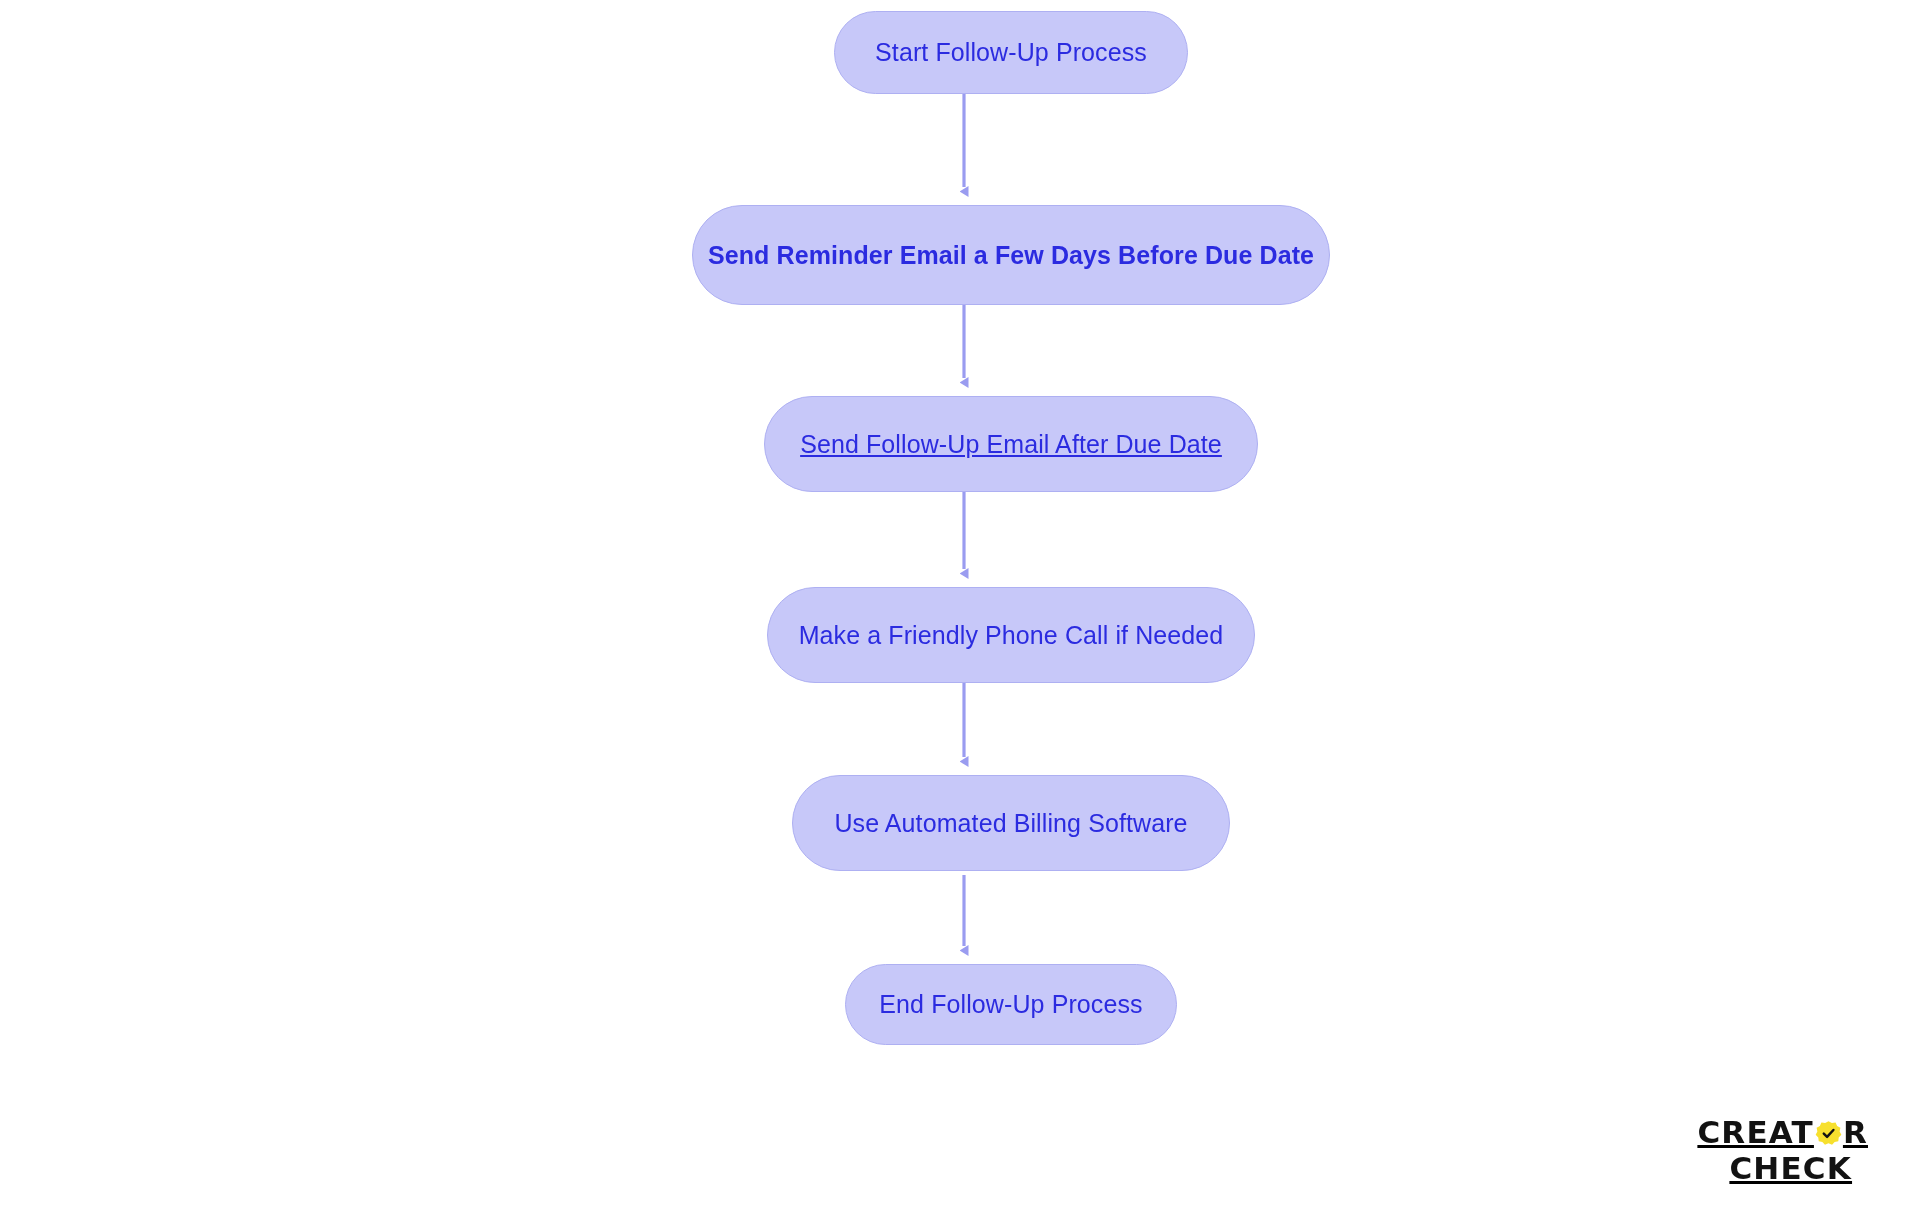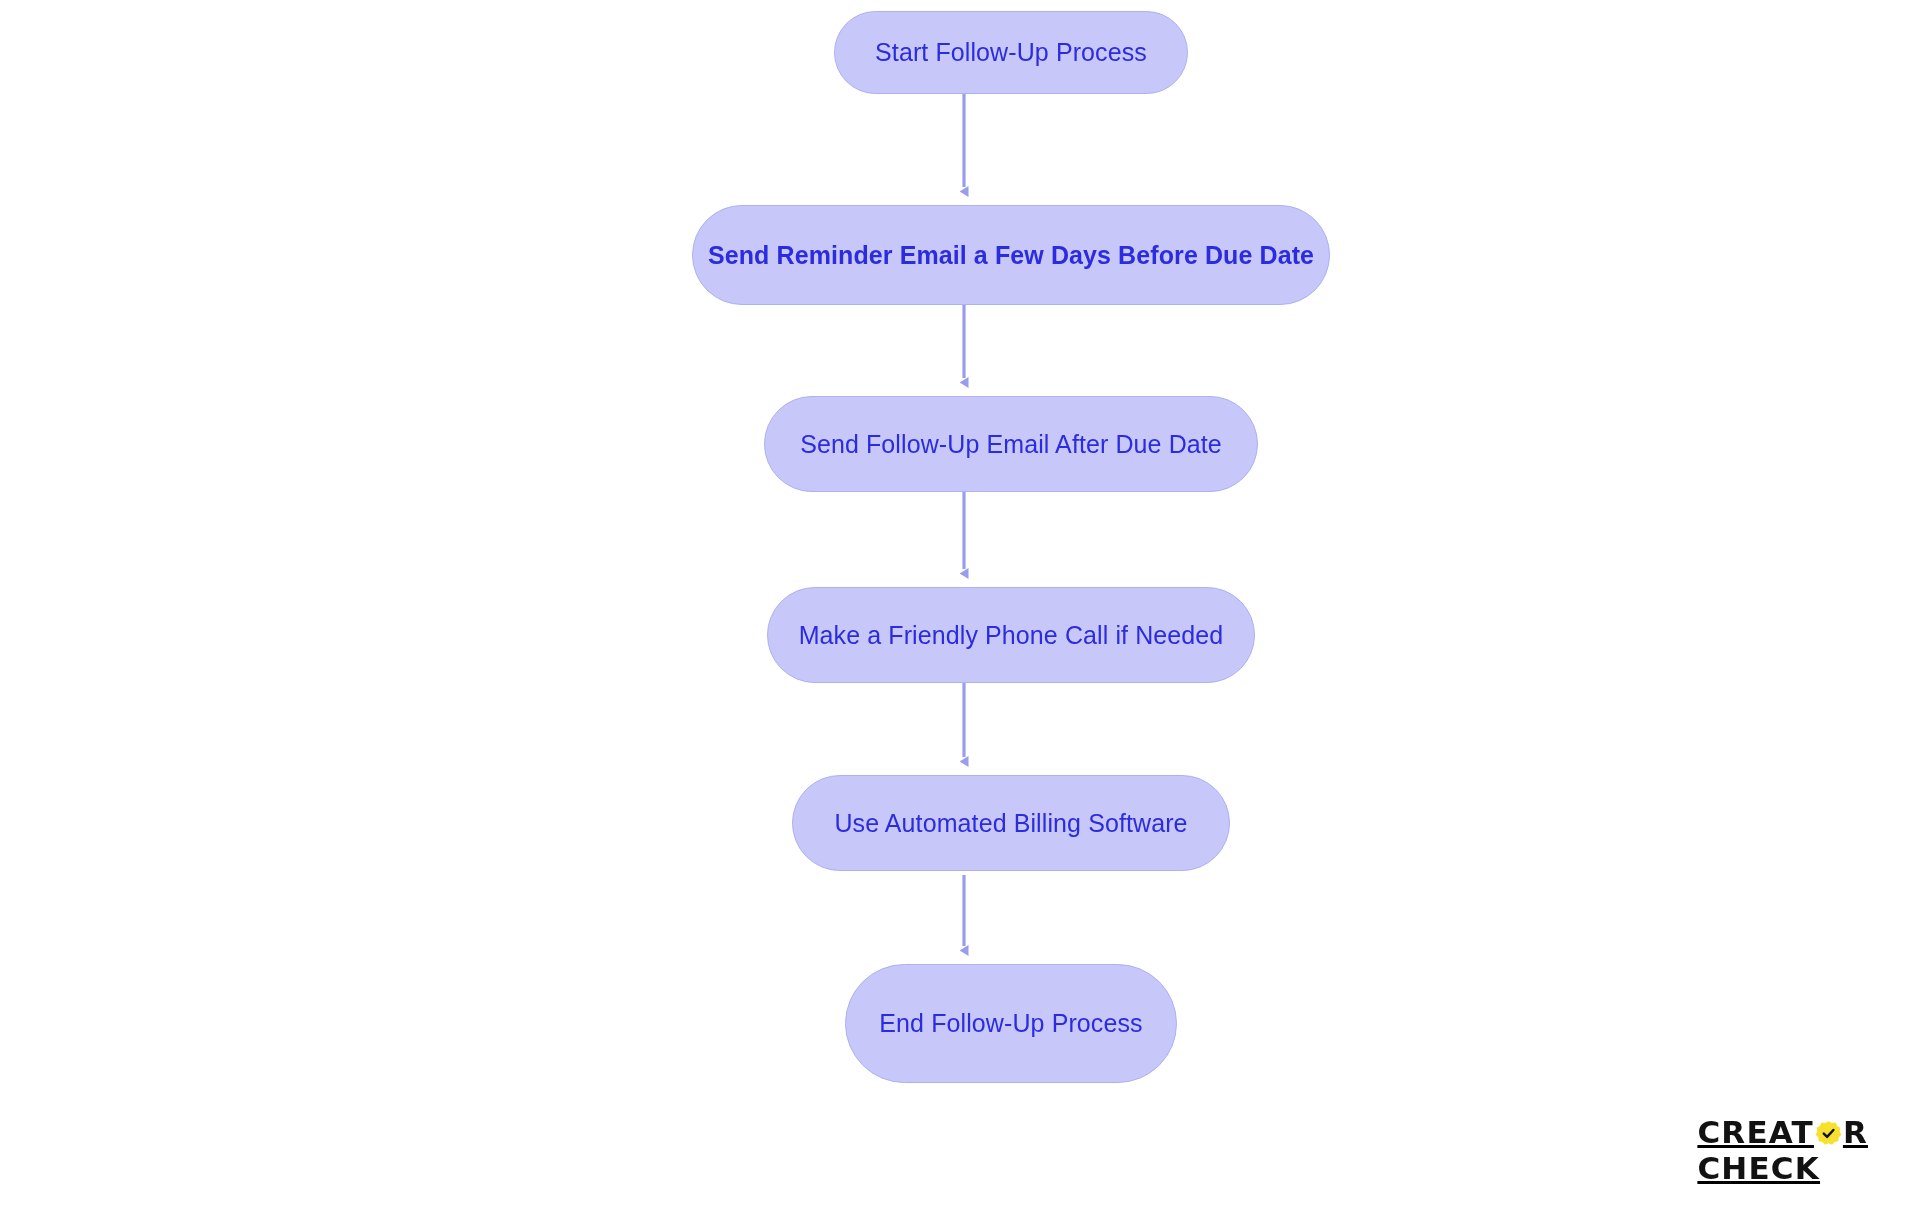--- a/index.html
+++ b/index.html
@@ -83,20 +83,21 @@
     font-weight: bold;
     font-size: 31px;
     letter-spacing: 1.2px;
     color: #121212;
     display: flex;
     align-items: center;
     white-space: nowrap;
   }
   .brand-line.line-2 {
     margin-top: 5px;
+    margin-left: 32px;
   }
   .brand-badge {
     display: inline-block;
     width: 27px;
     height: 27px;
     margin: 0 1px;
     position: relative;
     top: 1px;
   }
 </style>
@@ -124,33 +125,33 @@
   <div id="node-layer">
 
     <div class="flow-node" style="left:787px; top:11px; width:354px; height:83px;">
       <span class="node-label">Start Follow-Up Process</span>
     </div>
 
     <div class="flow-node" style="left:645px; top:205px; width:638px; height:100px;font-weight:bold;">
       <span class="node-label">Send Reminder Email a Few Days Before Due Date</span>
     </div>
 
-    <div class="flow-node" style="left:717px; top:396px; width:494px; height:96px;">
+    <div class="flow-node" style="left:717px; top:396px; width:494px; height:96px;text-decoration:underline;">
       <span class="node-label">Send Follow-Up Email After Due Date</span>
     </div>
 
     <div class="flow-node" style="left:720px; top:587px; width:488px; height:96px;">
       <span class="node-label">Make a Friendly Phone Call if Needed</span>
     </div>
 
     <div class="flow-node" style="left:745px; top:775px; width:438px; height:96px;">
       <span class="node-label">Use Automated Billing Software</span>
     </div>
 
-    <div class="flow-node" style="left:798px; top:964px; width:332px; height:119px;">
+    <div class="flow-node" style="left:798px; top:964px; width:332px; height:81px;">
       <span class="node-label">End Follow-Up Process</span>
     </div>
 
   </div>
 
   <div id="brand-logo">
     <div class="brand-line line-1">
       <span>CREAT</span>
       <span class="brand-badge">
         <svg viewBox="0 0 32 32" width="27" height="27" xmlns="http://www.w3.org/2000/svg">

